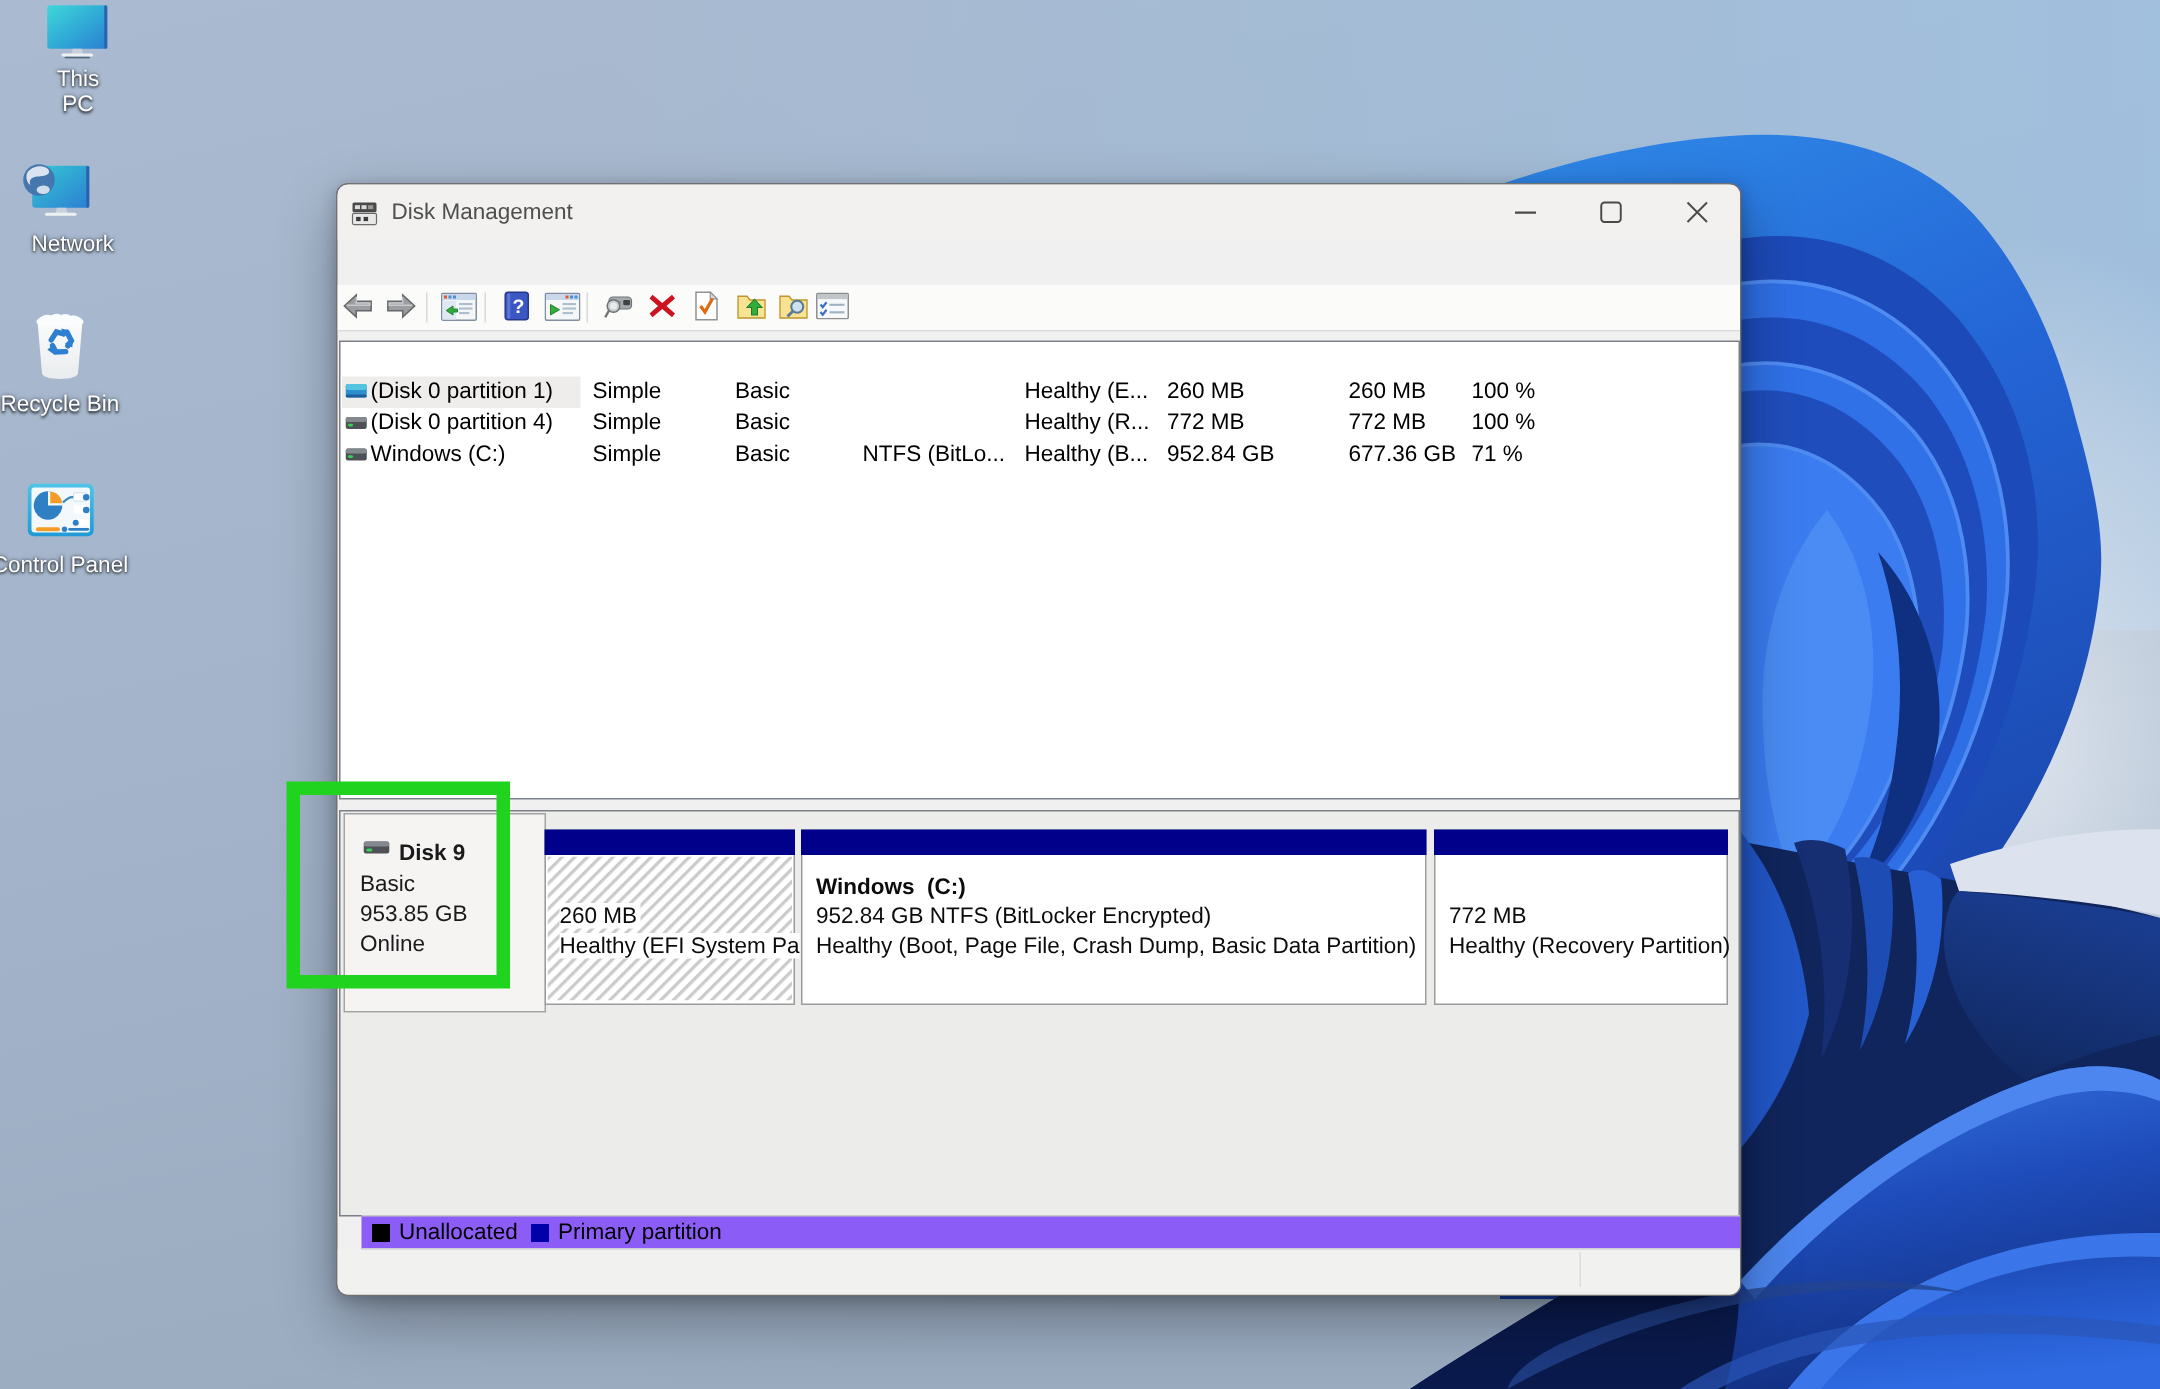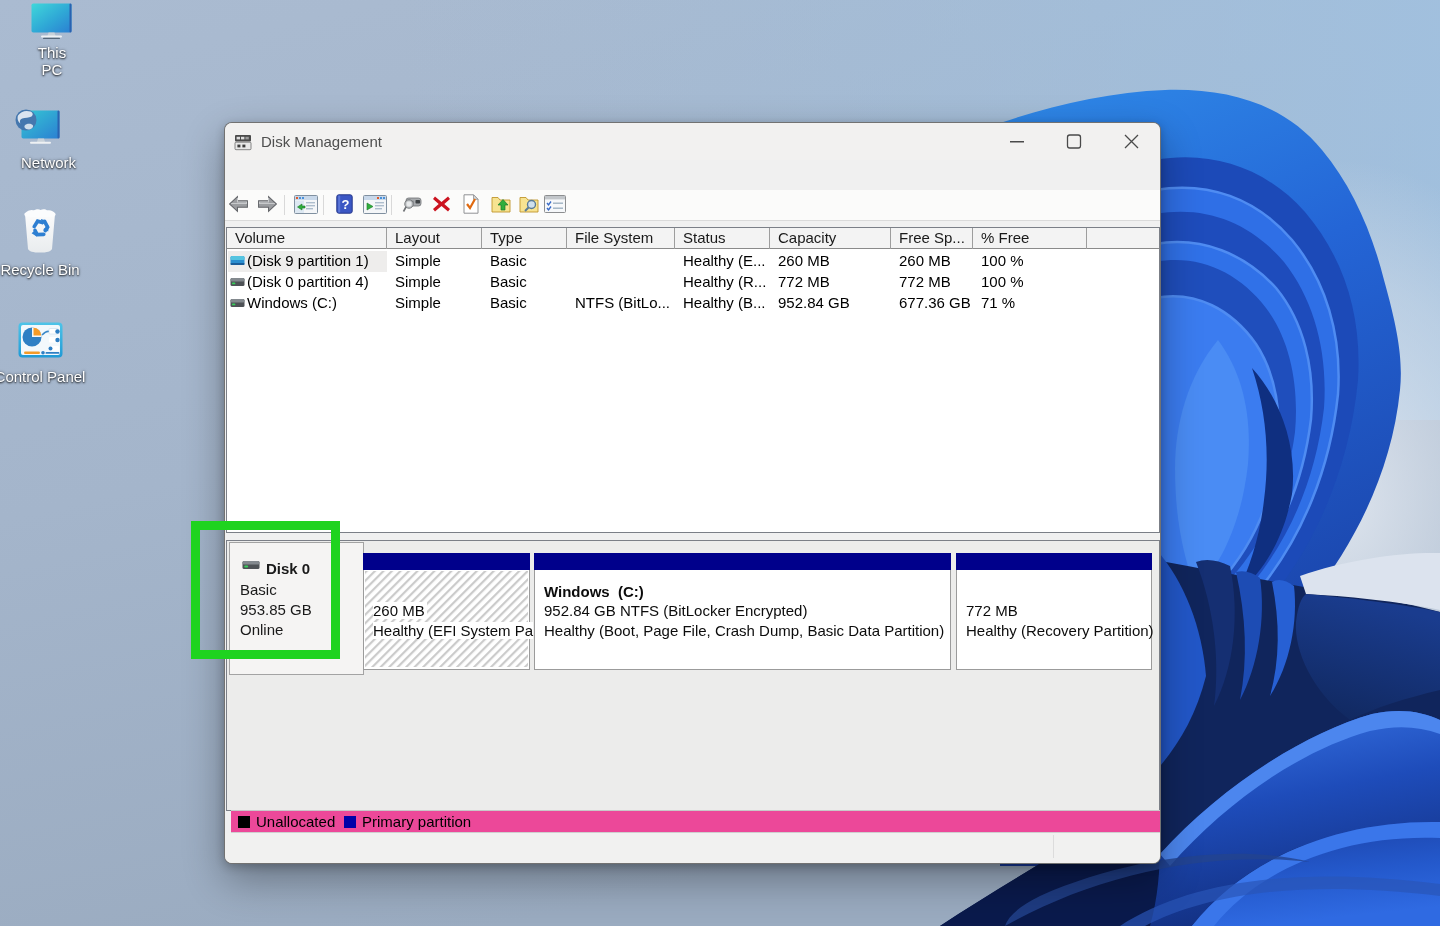--- a/index.html
+++ b/index.html
@@ -27,21 +27,21 @@
   .hcell { position:absolute; top:0; height:21px; border-right:1px solid #9d9d9d; font-size:15px; color:#1a1a1a; padding:1px 0 0 8px; }
   .lrow { position:absolute; left:0; width:100%; height:21px; font-size:15px; color:#000; }
   .lc { position:absolute; top:1px; white-space:nowrap; }
   
   #graph { position:absolute; left:1px; top:417px; width:934px; height:271px; background:#ececeb; border:1px solid #7b7f87; }
   #diskbox { position:absolute; left:2px; top:1px; width:135px; height:133px; background:#f5f4f3; border:1px solid #a3a3a3; font-size:15px; color:#1a1a1a; }
   .pblock { position:absolute; top:12px; height:117px; border:1px solid #9b9b9b; background:#fff; }
   .phead { position:absolute; left:-1px; top:-1px; right:-1px; height:17px; background:#00008b; }
   .ptxt { position:absolute; left:9px; font-size:15px; color:#0c0c0c; white-space:nowrap; }
   
-  #legend { position:absolute; left:6px; top:687px; width:934px; height:23px; background:#ec4899; border-top:1px solid #c8c8c8; border-bottom:1px solid #cfcfcf; font-size:15px; color:#000; }
+  #legend { position:absolute; left:16px; top:687px; width:934px; height:23px; background:#8b5cf6; border-top:1px solid #c8c8c8; border-bottom:1px solid #cfcfcf; font-size:15px; color:#000; }
   #status { position:absolute; left:0; top:710px; width:100%; height:32px; background:#f1f1f0; }
   #greenbox { position:absolute; left:191px; top:521px; width:149px; height:138px; border:9px solid #1fd31f; z-index:50; }
 </style>
 </head>
 <body>
 <div id="screen">
   <svg id="wall" width="1440" height="926" viewBox="0 0 1440 926">
     <defs>
       <linearGradient id="bgg" x1="0" y1="0" x2="0.35" y2="1">
         <stop offset="0" stop-color="#aabbd1"></stop>
@@ -317,39 +317,28 @@
       <svg style="position:absolute;left:319px;top:5px" width="22" height="18" viewBox="0 0 22 18">
         <rect x="0.5" y="0.5" width="21" height="17" rx="1" fill="#f6f8fa" stroke="#8c8e90"></rect>
         <rect x="1" y="1" width="20" height="3.4" fill="#c2c6ca"></rect>
         <path d="M3,8 l1.5,1.8 L7,6.5" stroke="#3a6cc8" stroke-width="1.4" fill="none"></path>
         <path d="M3,13 l1.5,1.8 L7,11.5" stroke="#3a6cc8" stroke-width="1.4" fill="none"></path>
         <rect x="9" y="7.5" width="10" height="1.4" fill="#9fb2c2"></rect>
         <rect x="9" y="12.5" width="10" height="1.4" fill="#9fb2c2"></rect>
       </svg>
     </div>
     <div id="list">
-      <div id="lhead">
-        <div class="hcell" style="left:0;width:160px">Volume</div>
-        <div class="hcell" style="left:160px;width:95px">Layout</div>
-        <div class="hcell" style="left:255px;width:85px">Type</div>
-        <div class="hcell" style="left:340px;width:108px">File System</div>
-        <div class="hcell" style="left:448px;width:95px">Status</div>
-        <div class="hcell" style="left:543px;width:121px">Capacity</div>
-        <div class="hcell" style="left:664px;width:82px">Free Sp...</div>
-        <div class="hcell" style="left:746px;width:114px">% Free</div>
-        <div class="hcell" style="left:860px;width:73px;border-right:none"></div>
-      </div>
       <div class="lrow" style="top:23px">
         <div style="position:absolute;left:1px;top:0;width:159px;height:21px;background:#eeedec"></div>
         <svg style="position:absolute;left:3px;top:4px" width="15" height="13" viewBox="0 0 15 13">
           <rect x="0.5" y="1" width="14" height="9" rx="1.5" fill="#2b8fd0"></rect>
           <rect x="0.5" y="1" width="14" height="4" rx="1.5" fill="#55c4e0"></rect>
           <rect x="0.5" y="8" width="14" height="2" rx="1" fill="#1b5e9a"></rect>
         </svg>
-        <div class="lc" style="left:20px">(Disk 9 partition 1)</div>
+        <div class="lc" style="left:20px">(Disk 0 partition 1)</div>
         <div class="lc" style="left:168px">Simple</div>
         <div class="lc" style="left:263px">Basic</div>
         <div class="lc" style="left:456px">Healthy (E...</div>
         <div class="lc" style="left:551px">260 MB</div>
         <div class="lc" style="left:672px">260 MB</div>
         <div class="lc" style="left:754px">100 %</div>
       </div>
       <div class="lrow" style="top:44px">
         <svg style="position:absolute;left:3px;top:4px" width="15" height="13" viewBox="0 0 15 13">
           <rect x="0.5" y="2" width="14" height="8" rx="1.5" fill="#4e5256"></rect>
@@ -388,21 +377,21 @@
             <rect width="2.2" height="6" fill="#cbcbcb"></rect>
           </pattern>
         </defs>
       </svg>
       <div id="diskbox">
         <svg style="position:absolute;left:12px;top:17px" width="18" height="10" viewBox="0 0 18 10">
           <rect x="0.5" y="1" width="17" height="8" rx="1.5" fill="#4e5256"></rect>
           <rect x="0.5" y="1" width="17" height="3.4" rx="1.5" fill="#83898e"></rect>
           <rect x="2.2" y="5.6" width="4" height="2" rx="1" fill="#37d05a"></rect>
         </svg>
-        <div style="position:absolute;left:36px;top:17px;font-weight:bold;font-size:15px">Disk 0</div>
+        <div style="position:absolute;left:36px;top:17px;font-weight:bold;font-size:15px">Disk 9</div>
         <div style="position:absolute;left:10px;top:38px">Basic</div>
         <div style="position:absolute;left:10px;top:58px">953.85 GB</div>
         <div style="position:absolute;left:10px;top:78px">Online</div>
       </div>
 
       <div class="pblock" style="left:136px;width:167px">
         <div class="phead"></div>
         <svg style="position:absolute;left:1px;top:17px" width="163" height="96">
             <rect width="163" height="96" fill="url(#hatch)"></rect>
           </svg>

